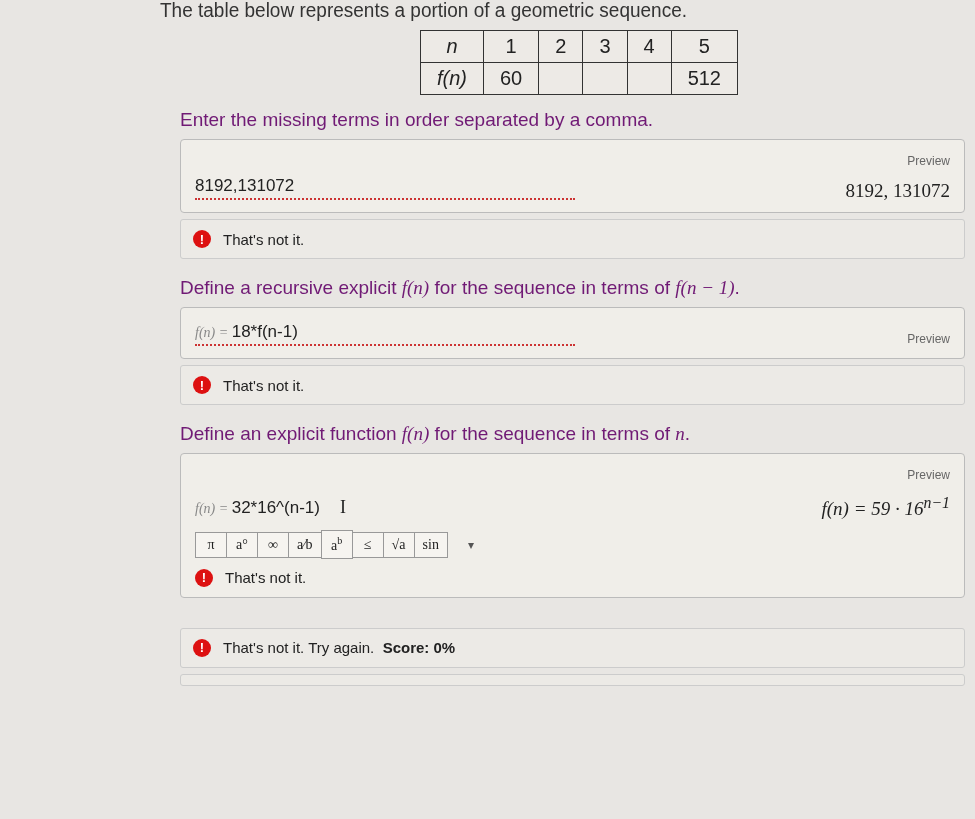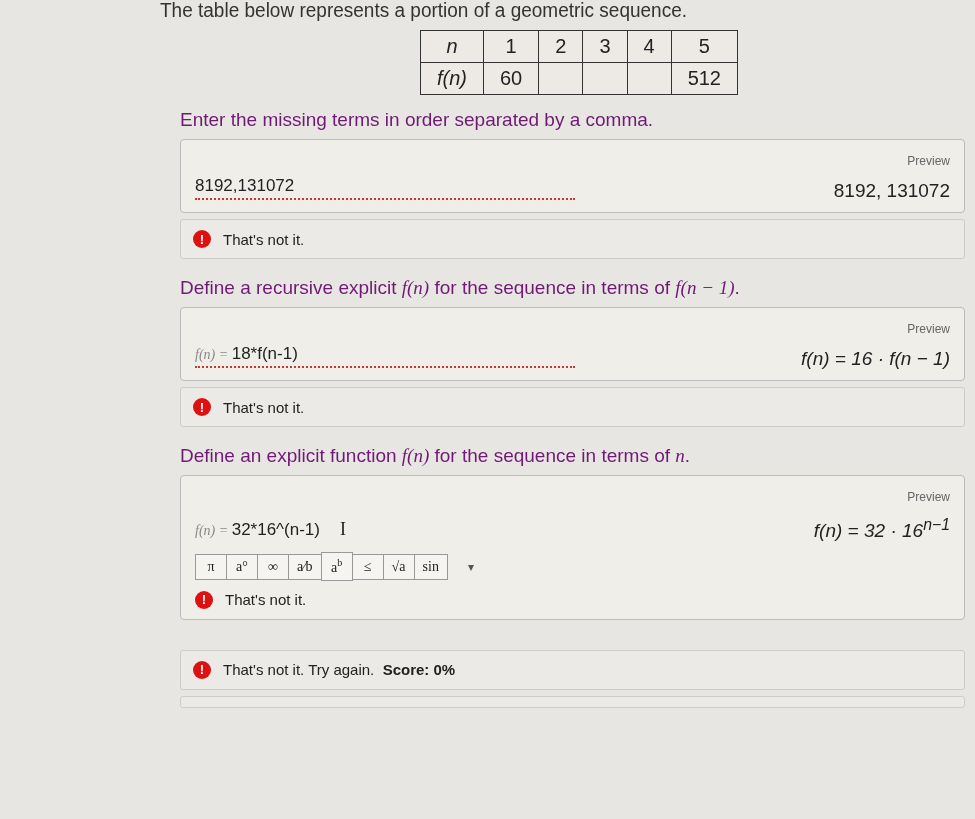--- a/index.html
+++ b/index.html
@@ -75,21 +75,21 @@
     flex: 1;
     text-align: right;
   }
   .preview-label {
     font-size: 12px;
     color: #666;
     margin-bottom: 2px;
   }
   .preview-val {
     font-size: 19px;
-    font-family: Liberation Sans, sans-serif;
+    font-family: Liberation Serif, serif;
     margin-top: 12px;
   }
   .feedback-bar {
     border: 1px solid #ccc;
     border-radius: 3px;
     background: #eceae6;
     padding: 10px 12px;
     margin-bottom: 18px;
     font-size: 15px;
     display: flex;
@@ -232,21 +232,20 @@
   </div>
   <div class="answer-box">
     <div class="answer-row">
       <div class="input-area">
         <span class="input-underline">
           <span class="prefix">f(n) = </span><span>18*f(n-1)</span>
         </span>
       </div>
       <div class="preview-col">
         <div class="preview-label">Preview</div>
-        <div class="preview-val math-i">f(n) = 16 · f(n − 1)</div>
       </div>
     </div>
   </div>
   <div class="feedback-bar">
     <span class="err-icon">!</span>
     <span>That's not it.</span>
   </div>
 
   <div class="prompt">
     <span>Define an explicit function </span><span class="math-i">f(n)</span><span> for the sequence in terms of </span><span class="math-i">n</span><span>.</span>
@@ -254,21 +253,21 @@
   <div class="answer-box">
     <div class="answer-row">
       <div class="input-area">
         <span>
           <span class="prefix">f(n) = </span><span>32*16^(n-1)</span><span class="cursor-caret">I</span>
         </span>
       </div>
       <div class="preview-col">
         <div class="preview-label">Preview</div>
         <div class="preview-val math-i">
-          <span>f(n) = 32 · 16</span><sup>n−1</sup>
+          <span>f(n) = 59 · 16</span><sup>n−1</sup>
         </div>
       </div>
     </div>
     <div class="toolbar">
       <div class="tb-btn">π</div>
       <div class="tb-btn">a°</div>
       <div class="tb-btn">∞</div>
       <div class="tb-btn">a⁄b</div>
       <div class="tb-btn"><span>a</span><sup>b</sup></div>
       <div class="tb-btn">≤</div>

